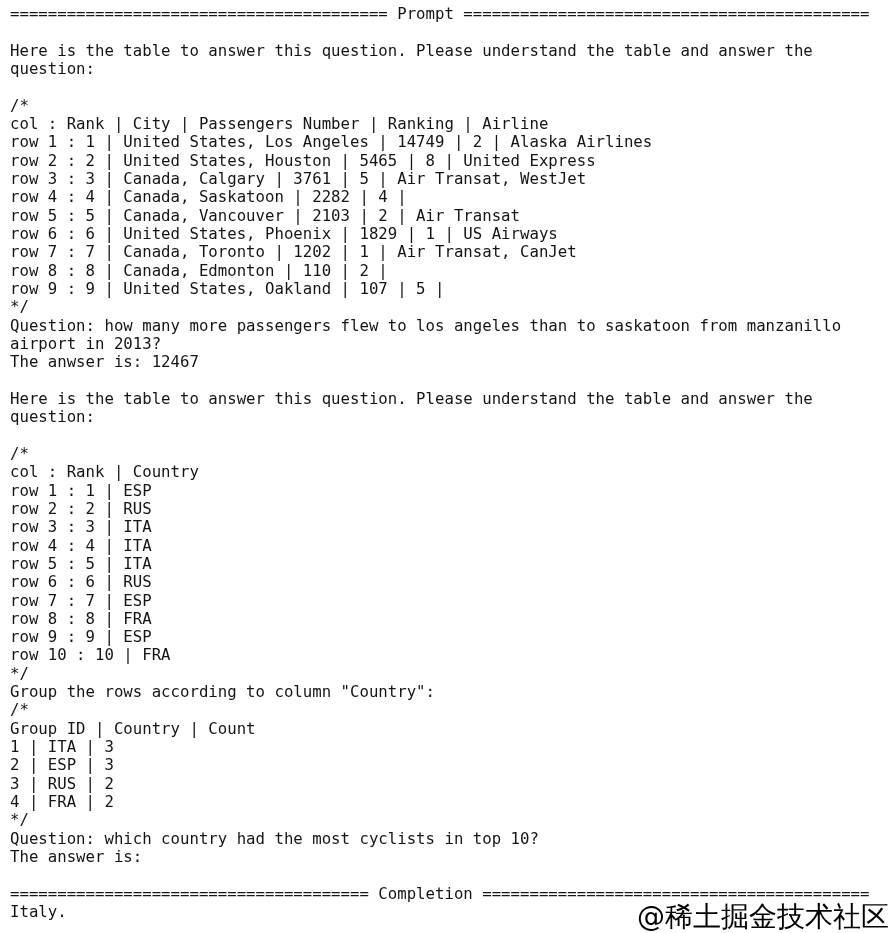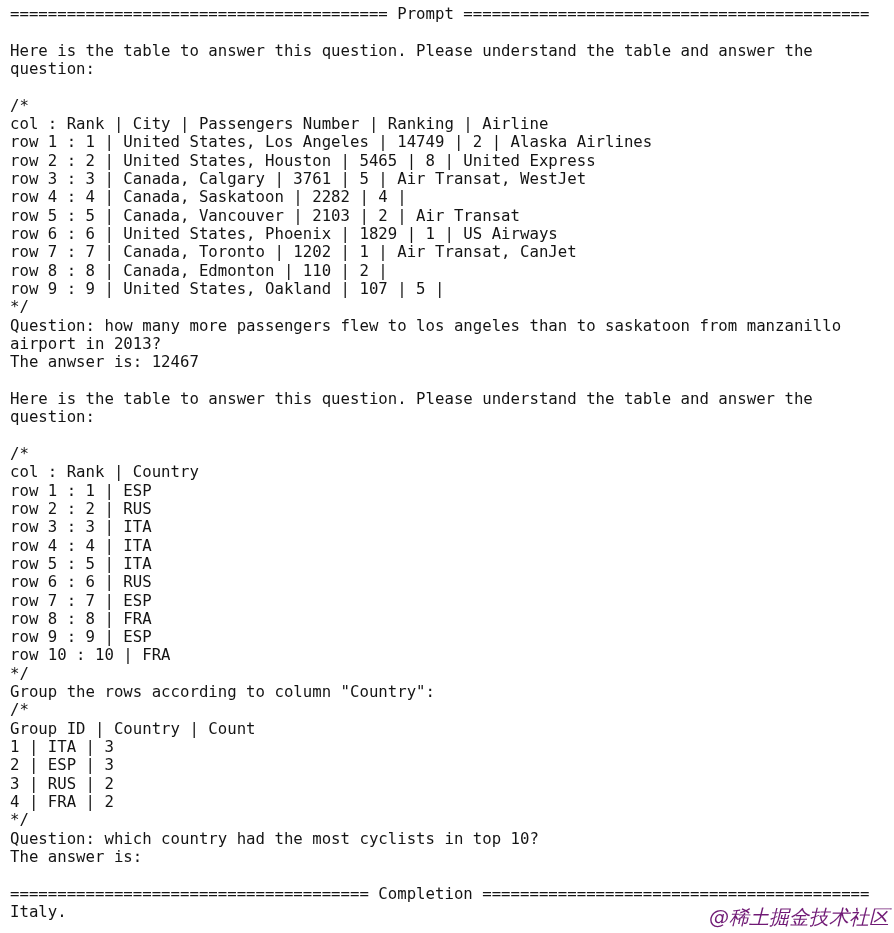--- a/index.html
+++ b/index.html
@@ -27,25 +27,24 @@
   .line {
     white-space: pre;
     height: 18.34px;
     overflow: visible;
   }
   .watermark {
     position: absolute;
     right: 5px;
     bottom: 4px;
     font-family: "DejaVu Sans", "Liberation Sans", sans-serif;
-    font-size: 20px;
+    font-size: 28px;
     line-height: 24px;
-    color: #701a75;
+    color: #000000;
     pointer-events: none;
-    font-style: italic;
   }
 </style>
 </head>
 <body>
 
 <main>
   <pre class="doc" id="doc"><div class="line">======================================== Prompt ===========================================</div><div class="line"></div><div class="line">Here is the table to answer this question. Please understand the table and answer the</div><div class="line">question:</div><div class="line"></div><div class="line">/*</div><div class="line">col : Rank | City | Passengers Number | Ranking | Airline</div><div class="line">row 1 : 1 | United States, Los Angeles | 14749 | 2 | Alaska Airlines</div><div class="line">row 2 : 2 | United States, Houston | 5465 | 8 | United Express</div><div class="line">row 3 : 3 | Canada, Calgary | 3761 | 5 | Air Transat, WestJet</div><div class="line">row 4 : 4 | Canada, Saskatoon | 2282 | 4 |</div><div class="line">row 5 : 5 | Canada, Vancouver | 2103 | 2 | Air Transat</div><div class="line">row 6 : 6 | United States, Phoenix | 1829 | 1 | US Airways</div><div class="line">row 7 : 7 | Canada, Toronto | 1202 | 1 | Air Transat, CanJet</div><div class="line">row 8 : 8 | Canada, Edmonton | 110 | 2 |</div><div class="line">row 9 : 9 | United States, Oakland | 107 | 5 |</div><div class="line">*/</div><div class="line">Question: how many more passengers flew to los angeles than to saskatoon from manzanillo</div><div class="line">airport in 2013?</div><div class="line">The anwser is: 12467</div><div class="line"></div><div class="line">Here is the table to answer this question. Please understand the table and answer the</div><div class="line">question:</div><div class="line"></div><div class="line">/*</div><div class="line">col : Rank | Country</div><div class="line">row 1 : 1 | ESP</div><div class="line">row 2 : 2 | RUS</div><div class="line">row 3 : 3 | ITA</div><div class="line">row 4 : 4 | ITA</div><div class="line">row 5 : 5 | ITA</div><div class="line">row 6 : 6 | RUS</div><div class="line">row 7 : 7 | ESP</div><div class="line">row 8 : 8 | FRA</div><div class="line">row 9 : 9 | ESP</div><div class="line">row 10 : 10 | FRA</div><div class="line">*/</div><div class="line">Group the rows according to column "Country":</div><div class="line">/*</div><div class="line">Group ID | Country | Count</div><div class="line">1 | ITA | 3</div><div class="line">2 | ESP | 3</div><div class="line">3 | RUS | 2</div><div class="line">4 | FRA | 2</div><div class="line">*/</div><div class="line">Question: which country had the most cyclists in top 10?</div><div class="line">The answer is:</div><div class="line"></div><div class="line">====================================== Completion =========================================</div><div class="line">Italy.</div></pre>
   <div class="watermark">@稀土掘金技术社区</div>
 </main>
 

